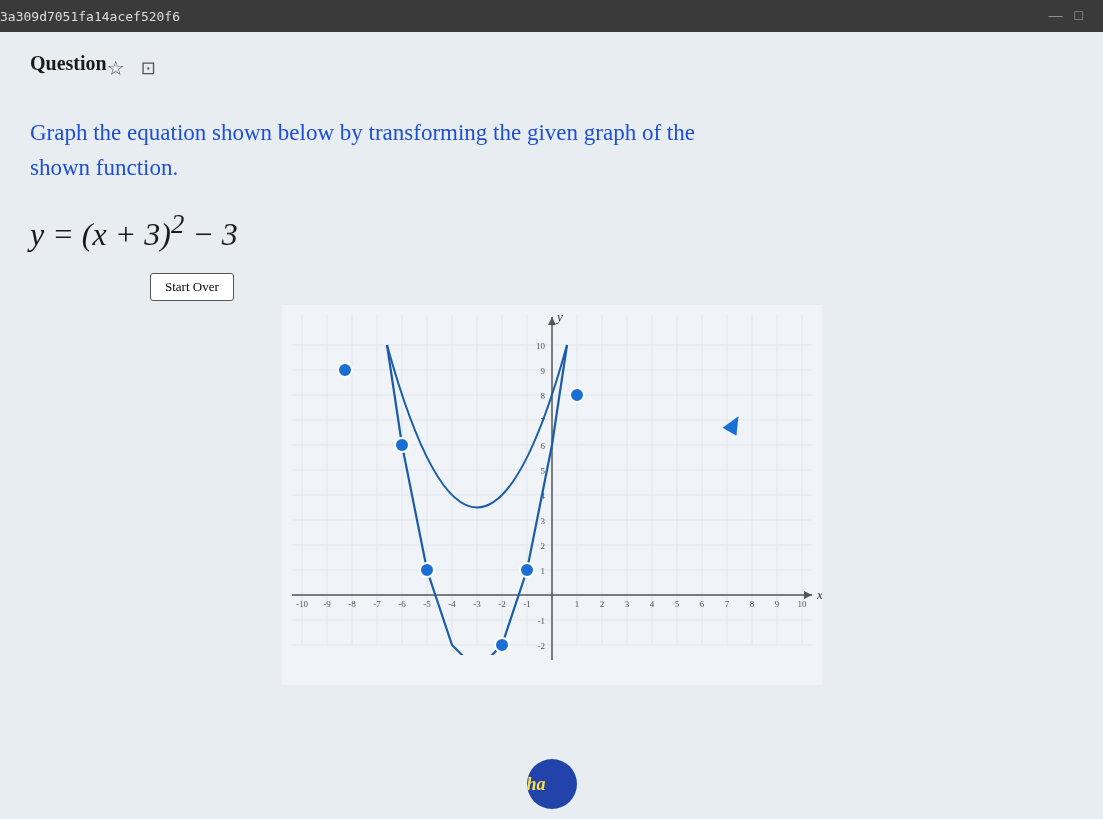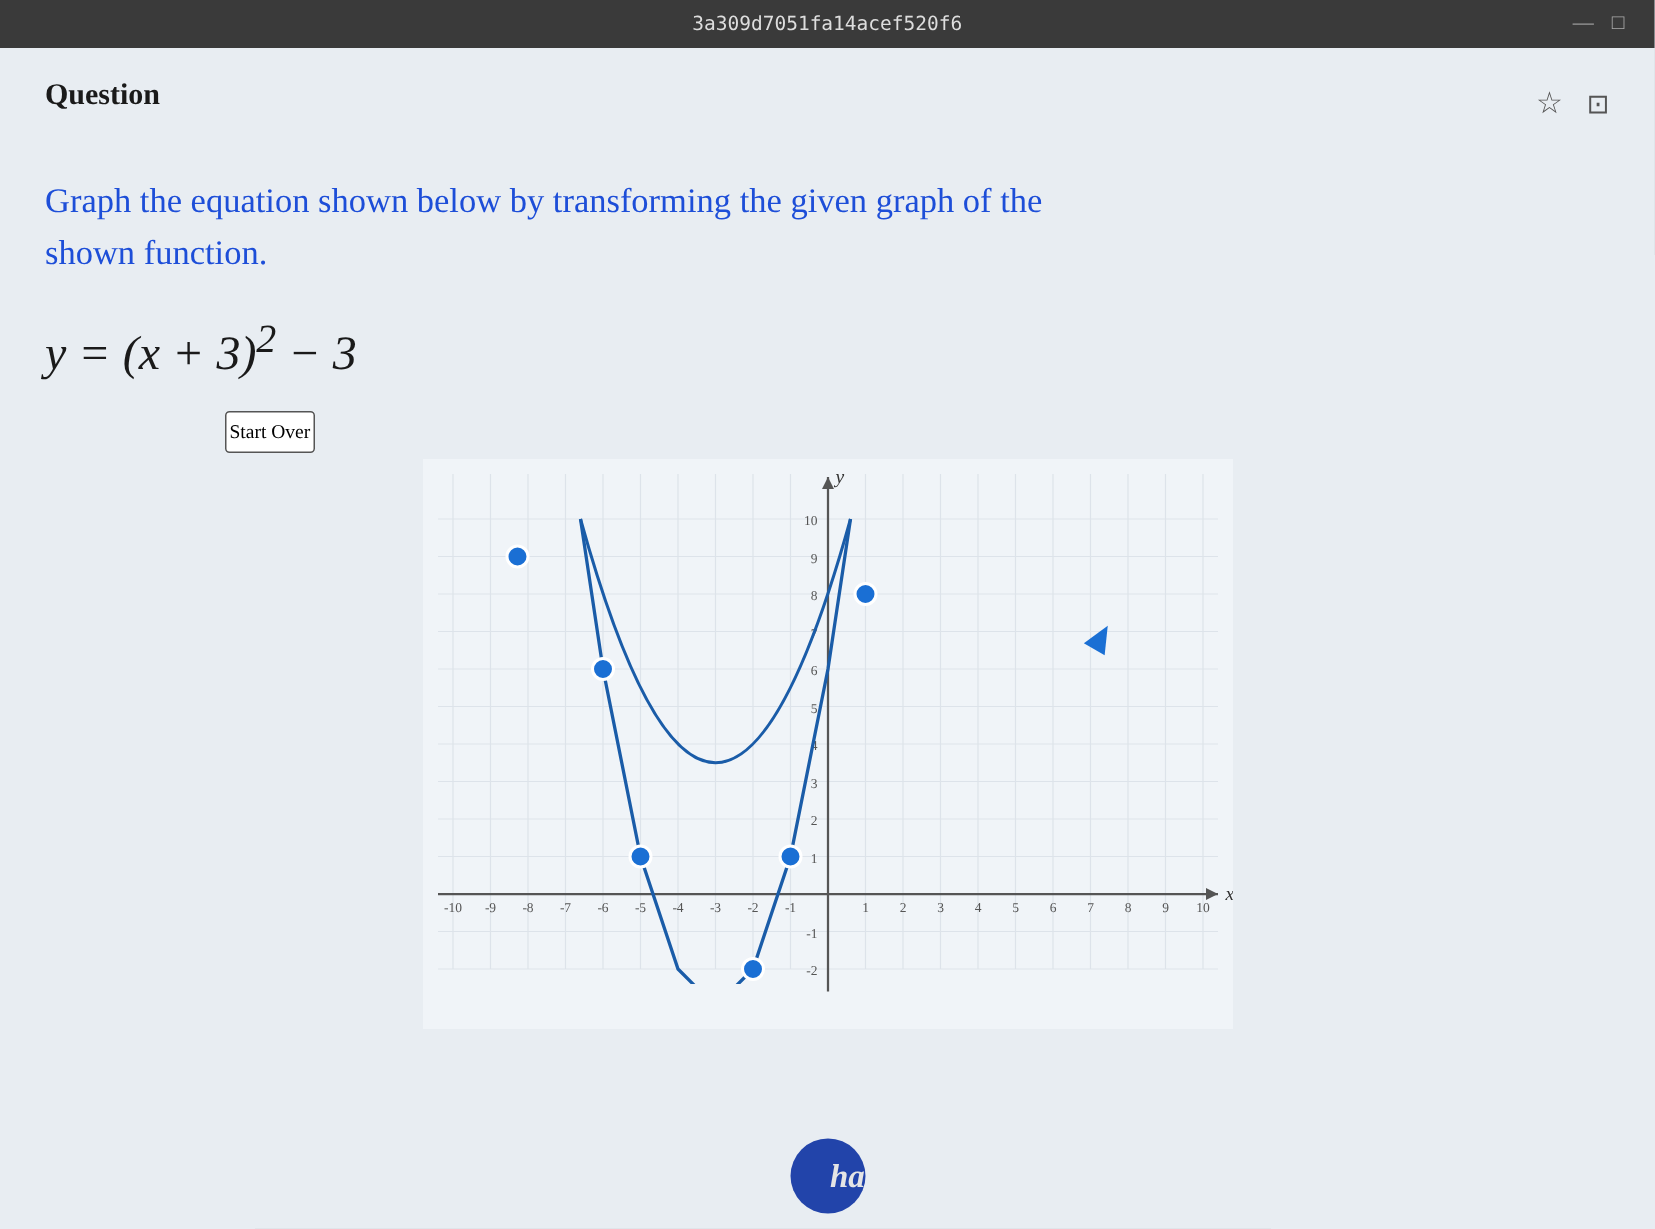--- a/index.html
+++ b/index.html
@@ -11,21 +11,21 @@
       overflow: hidden;
       position: relative;
     }
 
     .browser-bar {
       width: 100%;
       height: 32px;
       background: #3a3a3a;
       display: flex;
       align-items: center;
-      justify-content: center;
+      justify-content: flex-start;
       position: relative;
     }
     .browser-url {
       color: #ddd;
       font-size: 13px;
       font-family: monospace;
     }
     .browser-controls {
       position: absolute;
       right: 20px;
@@ -40,21 +40,21 @@
     .main-content {
       width: 100%;
       height: calc(100% - 32px);
       background: #e8edf2;
       padding: 20px 30px;
       position: relative;
     }
 
     .top-bar {
       display: flex;
-      justify-content: space-between;
+      justify-content: flex-start;
       align-items: flex-start;
       margin-bottom: 10px;
     }
 
     .question-label {
       font-size: 20px;
       font-weight: bold;
       color: #1a1a1a;
     }
 
@@ -95,21 +95,21 @@
     .graph-area {
       display: flex;
       flex-direction: column;
       align-items: center;
       position: relative;
     }
 
     .start-over-btn {
       border: 1.5px solid #555;
       background: white;
-      padding: 5px 2px;
+      padding: 5px 14px;
       font-size: 13px;
       font-family: Georgia, serif;
       cursor: pointer;
       border-radius: 3px;
       align-self: flex-start;
       margin-left: 120px;
       margin-bottom: 4px;
     }
 
     .graph-container {
@@ -148,23 +148,23 @@
       position: absolute;
       bottom: 10px;
       left: 50%;
       transform: translateX(-50%);
       width: 50px;
       height: 50px;
       background: #2244aa;
       border-radius: 50%;
       display: flex;
       align-items: center;
-      justify-content: flex-end;
-      color: #e5e5e5;
-      font-size: 22px;
+      justify-content: flex-start;
+      color: #fde047;
+      font-size: 18px;
       font-weight: bold;
       font-style: italic;
     }
   </style>
 </head>
 <body>
 
 <div class="browser-bar">
   <span class="browser-url">3a309d7051fa14acef520f6</span>
   <div class="browser-controls">

